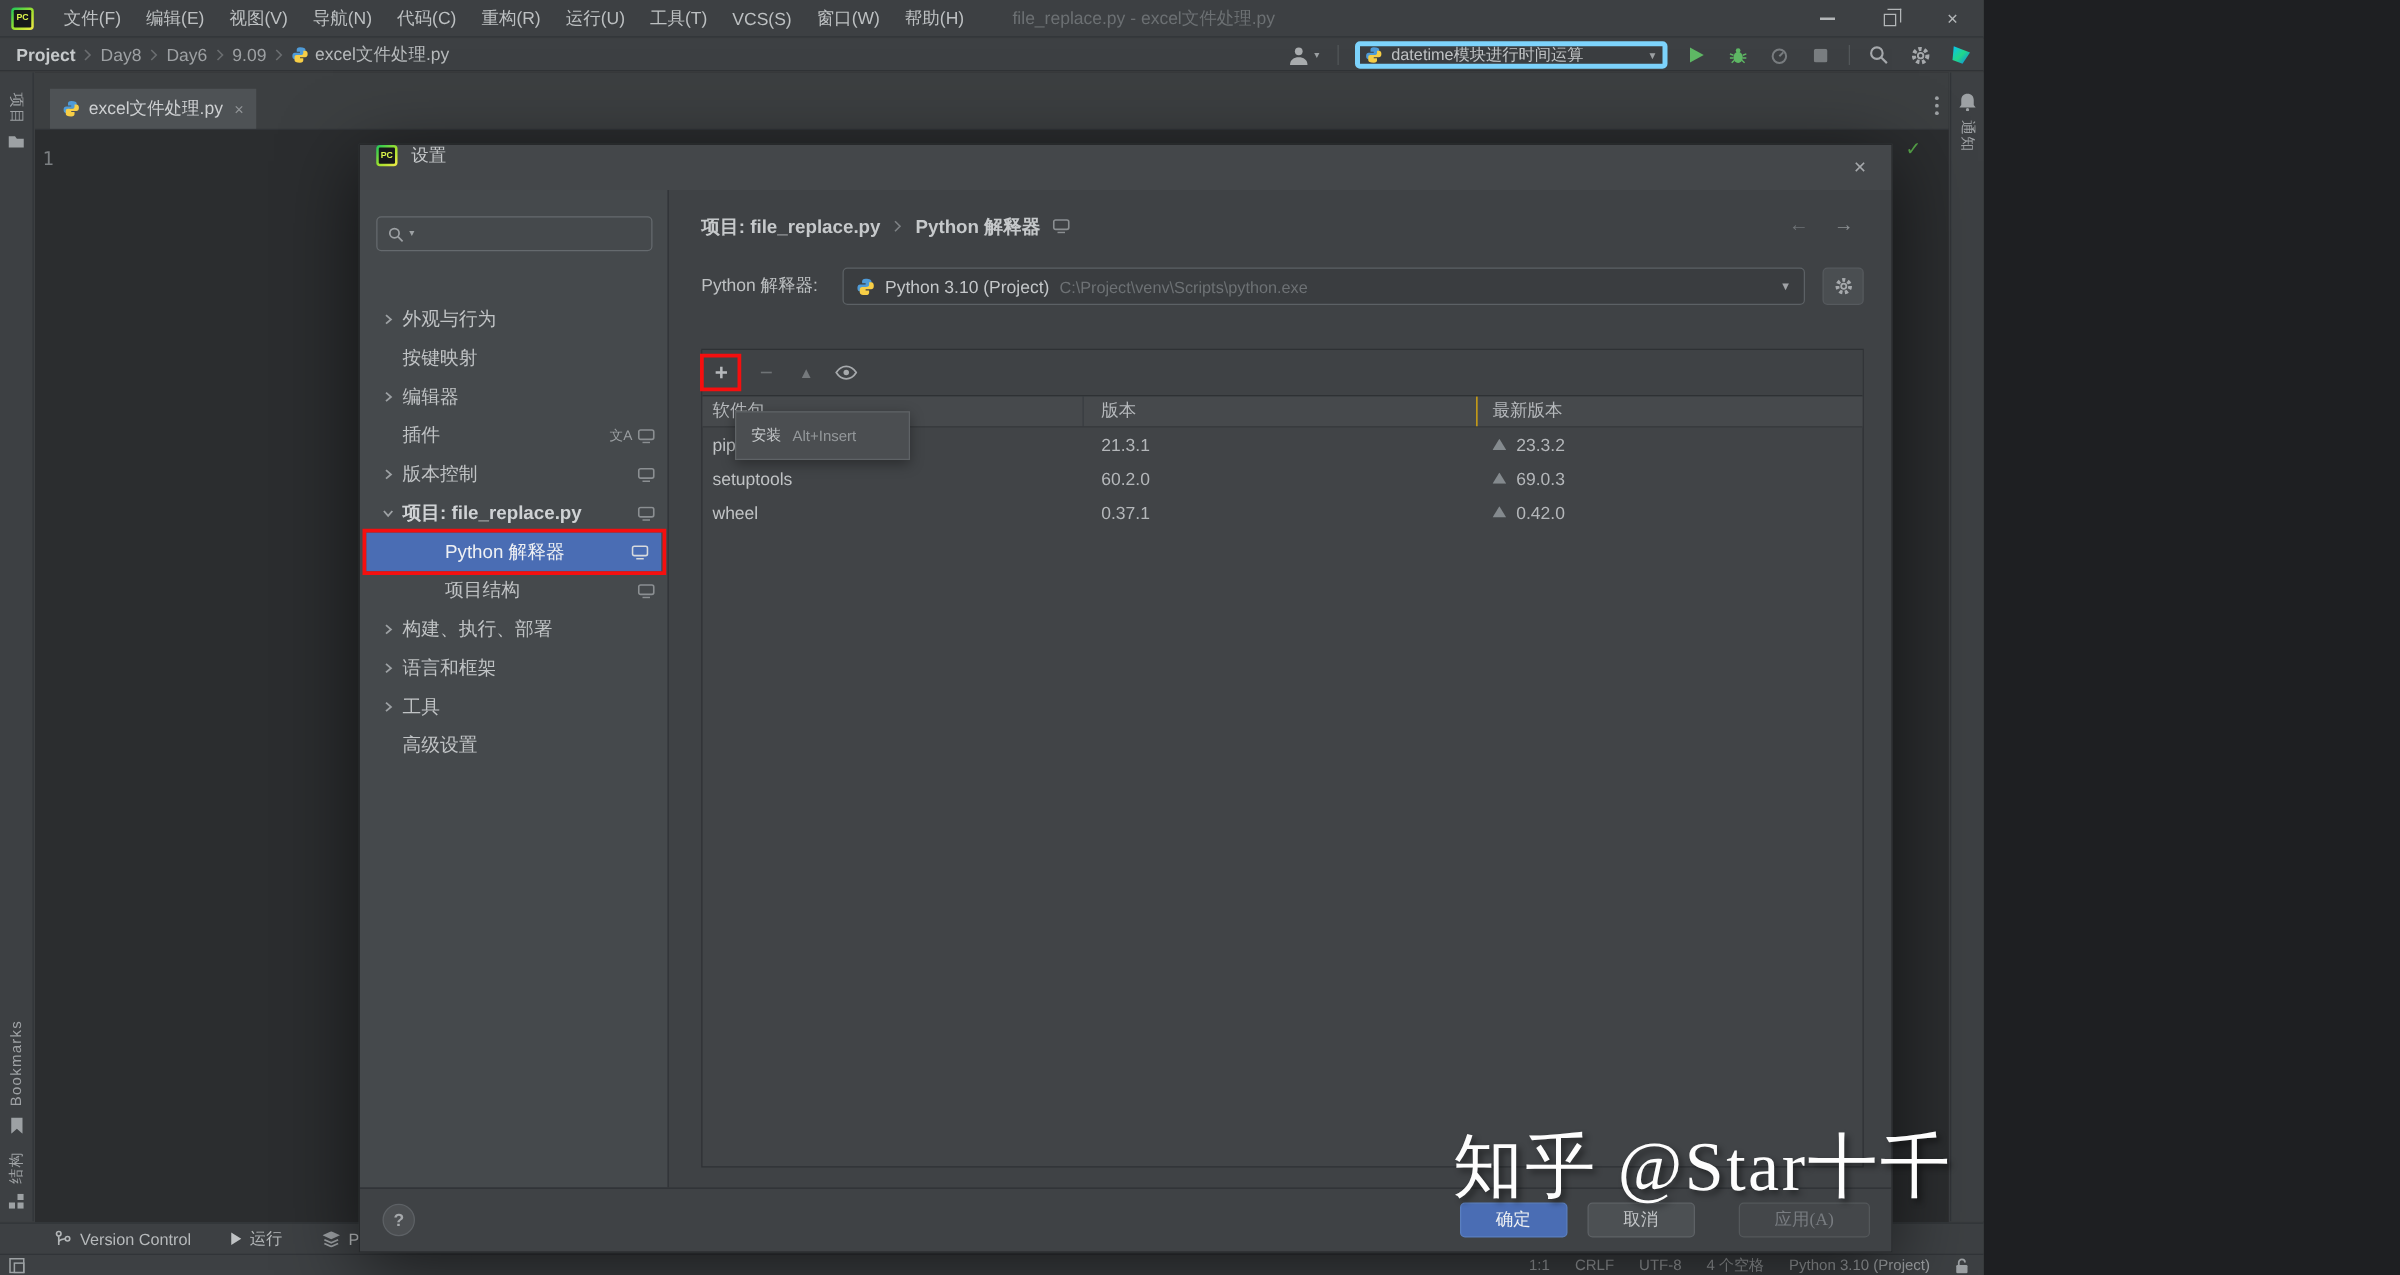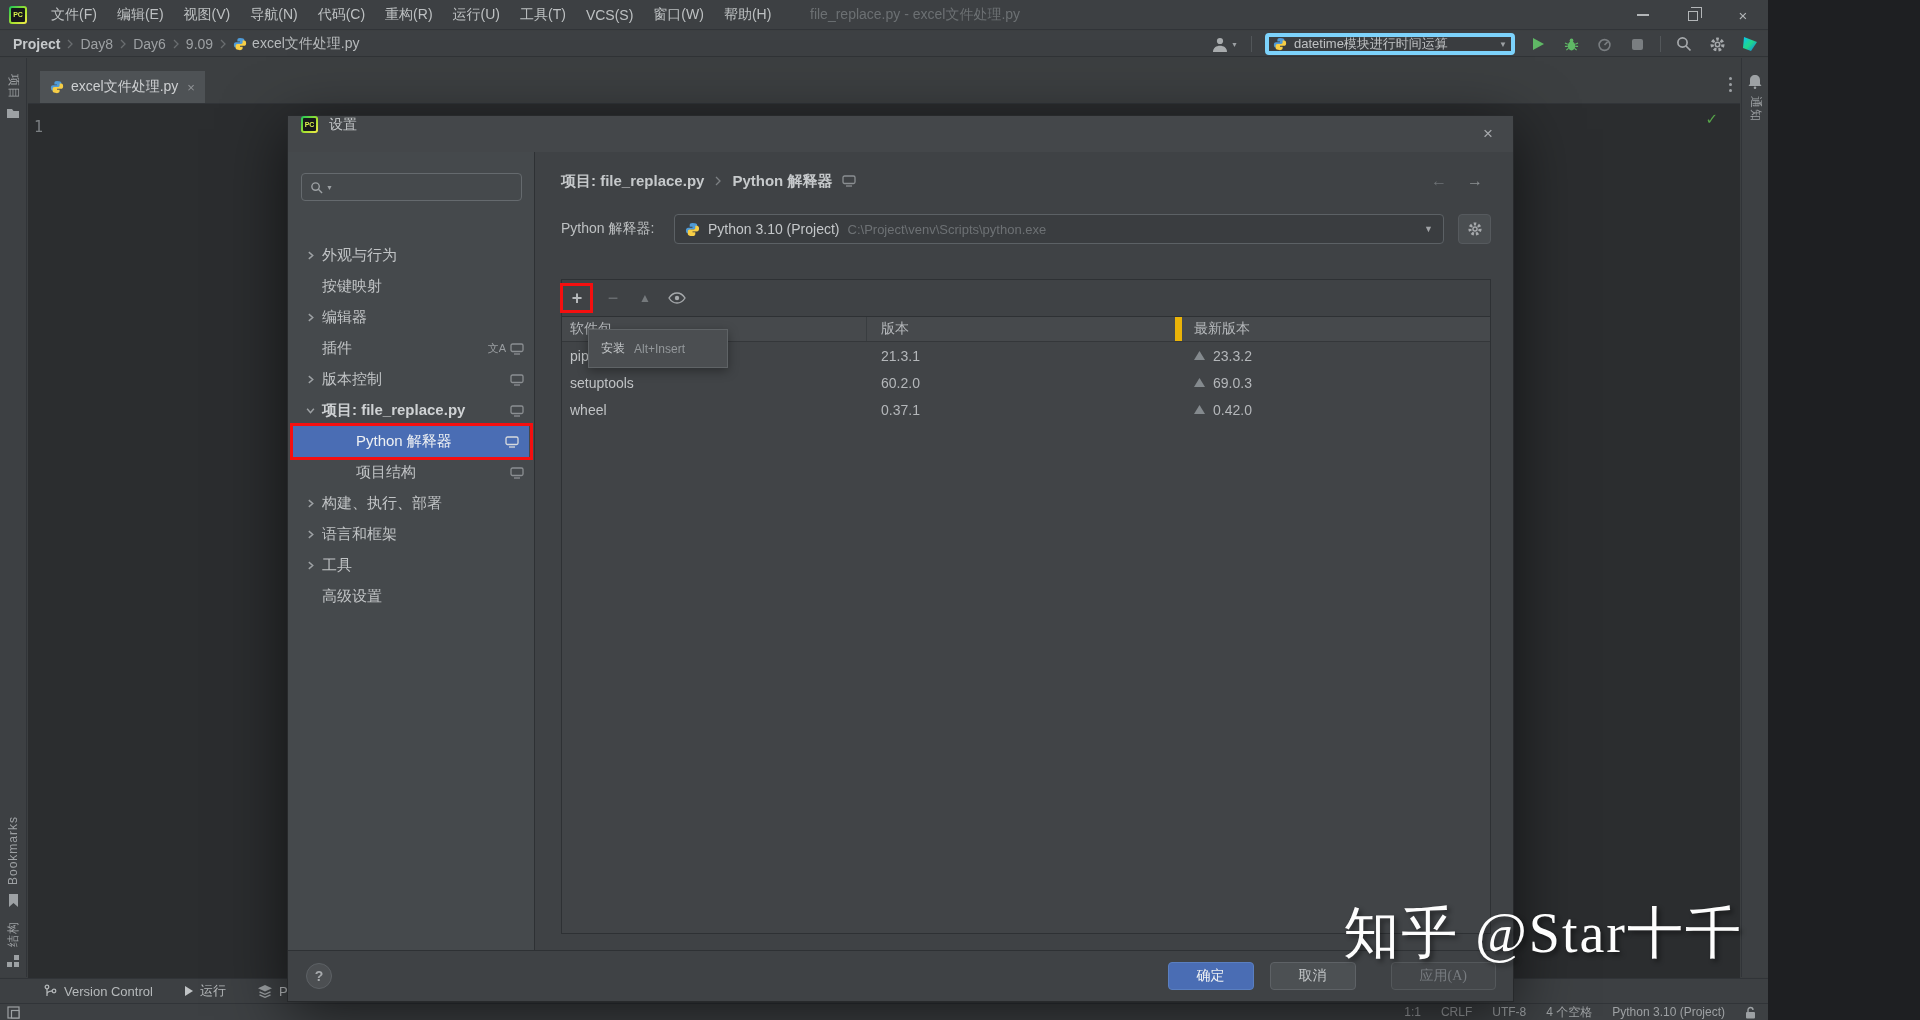--- a/index.html
+++ b/index.html
@@ -1,17 +1,17 @@
 <!DOCTYPE html>
 <html><head>
 <meta charset="utf-8">
 <style>
   html,body{margin:0;padding:0;background:#1e1f22;}
   *{box-sizing:border-box;font-family:"Liberation Sans","DejaVu Sans",sans-serif;}
-  .app{position:relative;width:1768px;height:1020px;background:#3c3f41;overflow:hidden;color:#bbbec0;}
+  .app{position:relative;width:1587px;height:1020px;background:#3c3f41;overflow:hidden;color:#bbbec0;}
 
   
   .menubar{position:absolute;left:0;top:0;right:0;height:30px;background:#3d4043;border-bottom:1px solid #313438;display:flex;align-items:center;z-index:3;}
   .pc-logo{width:18px;height:18px;margin:0 14px 0 9px;border-radius:3px;padding:2px;background:linear-gradient(135deg,#19c45a,#a5e22e 55%,#f5e94a);display:flex;align-items:center;justify-content:center;}
   .pc-logo i{font-style:normal;background:#17181a;color:#d9f24b;font-size:7px;font-weight:bold;width:100%;height:100%;display:flex;align-items:center;justify-content:center;border-radius:1px;}
   .menu-item{padding:0 10px;font-size:14px;color:#bdc0c2;height:30px;display:flex;align-items:center;}
   .win-title{position:absolute;left:810px;top:0;height:30px;display:flex;align-items:center;font-size:14px;color:#6c7073;}
   .win-controls{position:absolute;right:0;top:0;height:30px;display:flex;}
   .win-btn{width:50px;height:30px;display:flex;align-items:center;justify-content:center;color:#b3b6b8;font-size:15px;}
   .min-glyph{display:block;width:12px;height:2px;background:#b3b6b8;}
@@ -86,21 +86,21 @@
   .pkg-toolbar{position:relative;height:37px;border-bottom:1px solid #2e3134;background:#3f4245;}
   .pt-btn{position:absolute;top:6px;width:26px;height:24px;display:flex;align-items:center;justify-content:center;font-size:18px;}
   .pt-plus{left:2px;color:#b6b9bc;font-weight:bold;}
   .pt-minus{left:38px;color:#6f7376;}
   .pt-up{left:70px;color:#75797c;font-size:12px;}
   .pt-eye{left:102px;}
   .red-frame-plus{position:absolute;left:-2px;top:3px;width:33px;height:30px;border:3px solid #f50f0f;z-index:6;pointer-events:none;}
   .pkg-hrow{display:flex;height:25px;background:#46494c;border-bottom:1px solid #34373a;font-size:14px;color:#b6b9bc;align-items:center;}
   .hc{height:100%;display:flex;align-items:center;}
   .hc1{width:305px;padding-left:8px;border-right:1px solid #393d40;}
-  .hc2{width:315px;padding-left:14px;border-right:7px solid #eab308;}
+  .hc2{width:315px;padding-left:14px;border-right:1px solid #eab308;}
   .hc3{flex:1;padding-left:12px;}
   .pkg-row{display:flex;height:27px;align-items:center;font-size:14px;color:#c0c3c5;}
   .pc1{width:305px;padding-left:8px;}
   .pc2{width:315px;padding-left:14px;color:#b4b7ba;}
   .pc3{flex:1;padding-left:12px;display:flex;align-items:center;gap:8px;color:#b4b7ba;}
   .tooltip{position:absolute;left:52px;top:177px;width:140px;height:39px;background:#4b4e51;border:1px solid #5f6366;box-shadow:0 3px 10px rgba(0,0,0,.35);display:flex;align-items:center;padding:0 12px;gap:9px;z-index:7;font-size:12px;}
   .tt-label{color:#c6c9cb;}
   .tt-key{color:#94989b;}
 
   .dlg-footer{position:absolute;left:0;bottom:0;right:0;height:51px;border-top:1px solid #2e3134;background:#3f4245;display:flex;align-items:center;justify-content:flex-end;padding-right:17px;gap:16px;}

